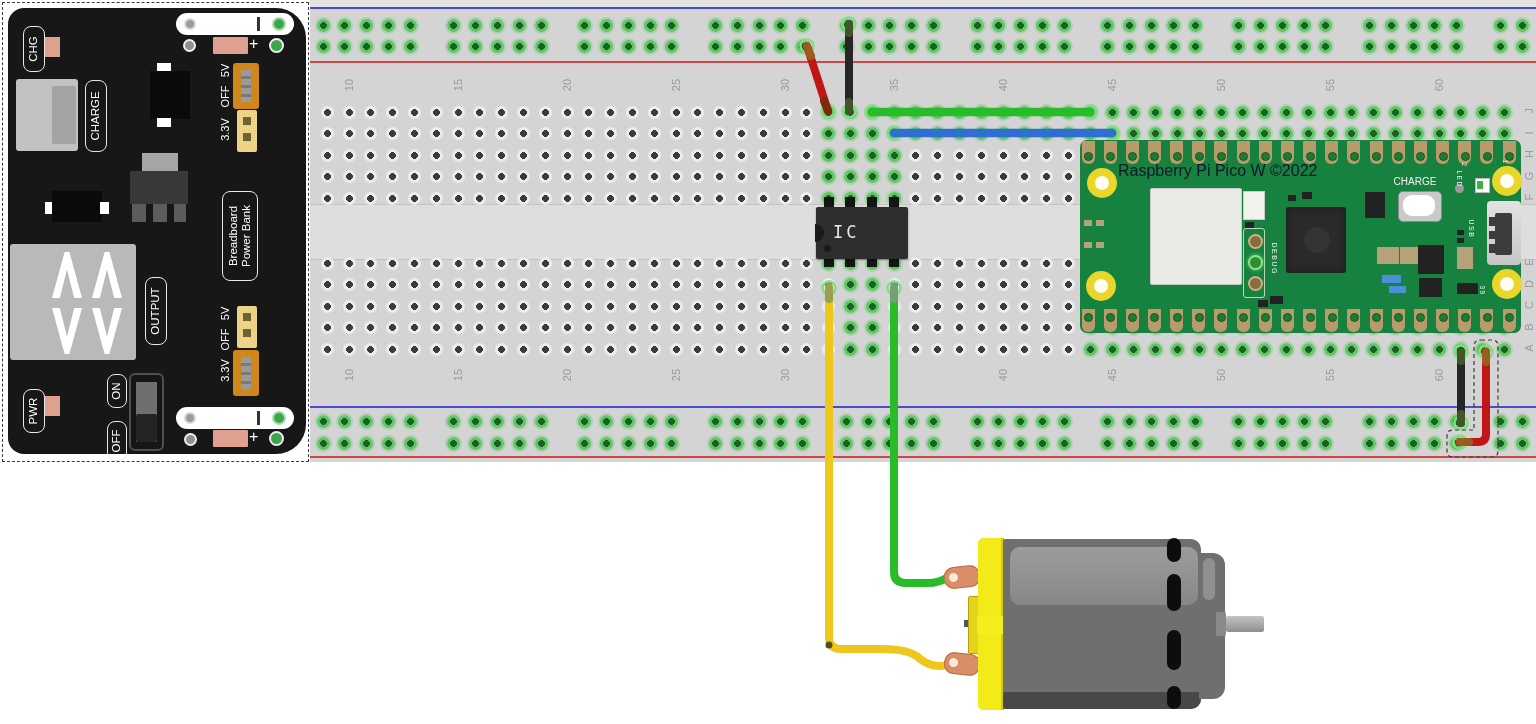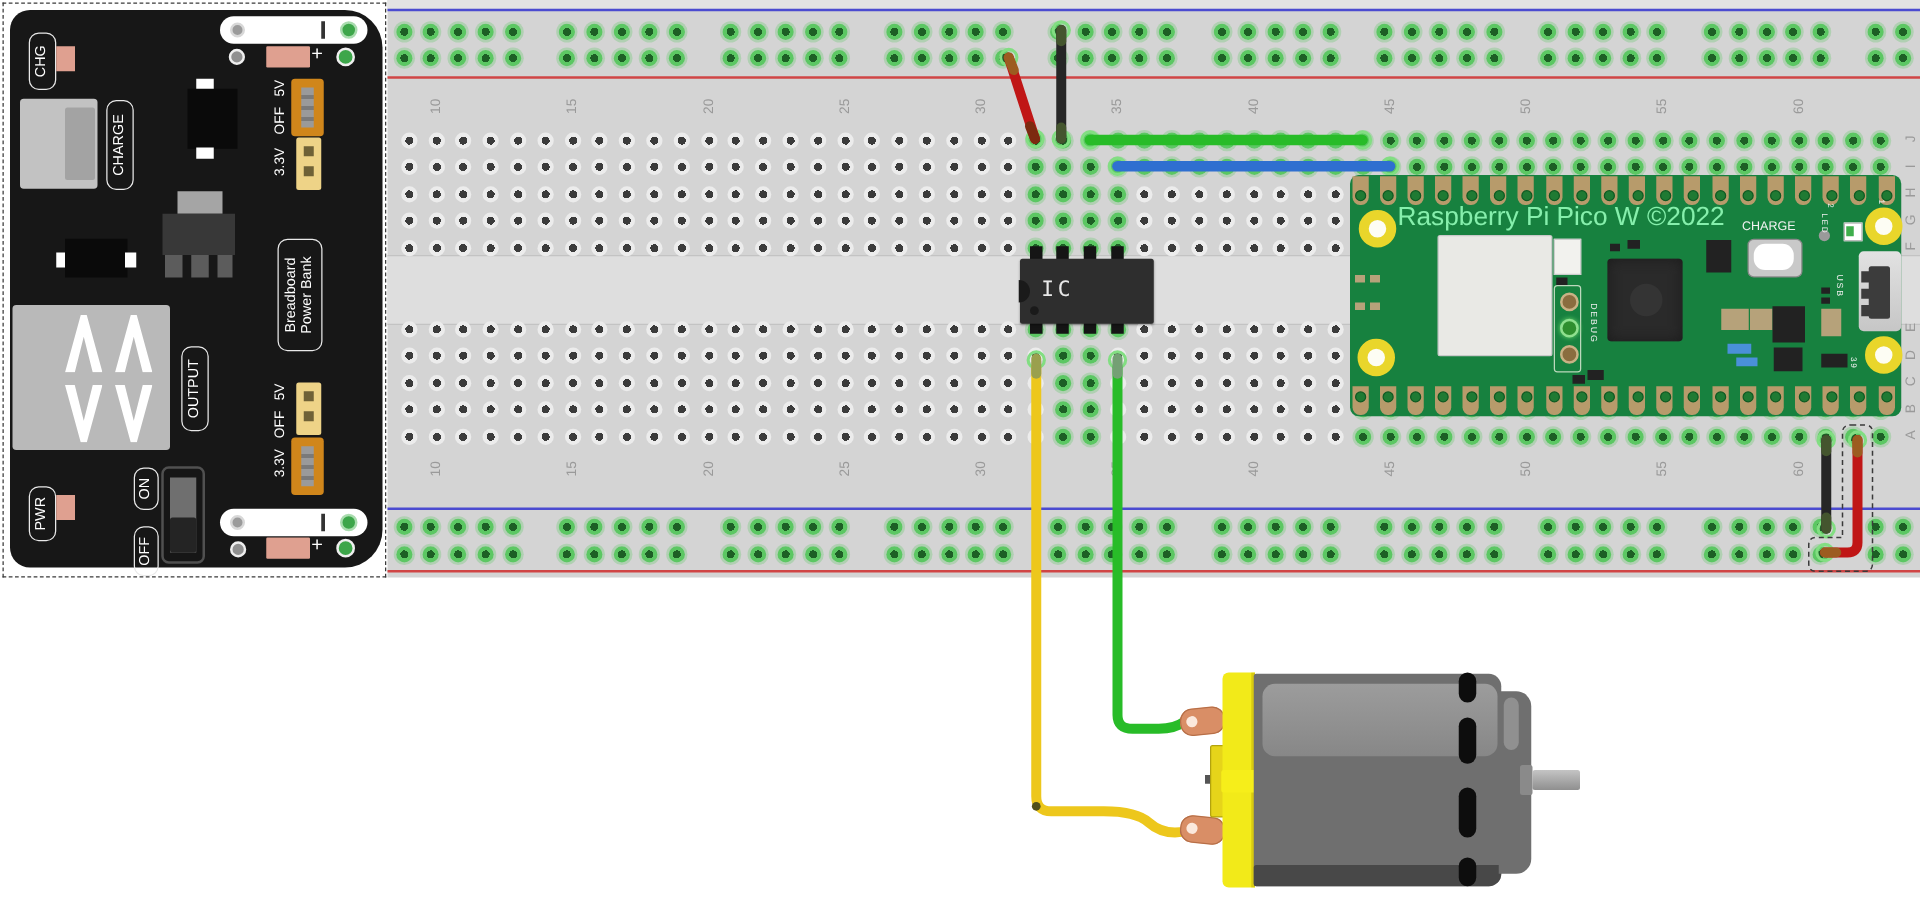--- a/index.html
+++ b/index.html
@@ -40,21 +40,21 @@
            background:#1f7a33;border:1px solid #0e5a22;}
   .mount{position:absolute;width:14px;height:14px;border:8px solid #e9d62b;border-radius:50%;
          background:#fdfdf4;}
   .smd-dark{position:absolute;background:#222;}
   .smd-tan{position:absolute;background:#b6a27a;}
   .smd-blue{position:absolute;background:#4a90d9;}
   .prot{position:absolute;color:#f0f0f0;font-size:7px;letter-spacing:1.5px;transform:rotate(90deg);
         transform-origin:center;white-space:nowrap;}
   
   #ic-body{position:absolute;left:816px;top:207px;width:92px;height:52px;background:#2e2e2e;
-           border-radius:2px;box-shadow:0 1px 2px rgba(0,0,0,.4);padding-left:15px;}
+           border-radius:2px;box-shadow:0 1px 2px rgba(0,0,0,.4);}
   .ic-nub{position:absolute;width:10px;height:12px;background:#151515;}
   
   .lug{position:absolute;width:36px;height:22px;background:#d98e66;border-radius:10px;
        box-shadow:inset 0 0 0 1px #b56f48;}
   .lug i{position:absolute;left:5px;top:6px;width:9px;height:9px;border-radius:50%;background:#fbe9dd;}
   .vent{position:absolute;width:14px;background:#0d0d0d;border-radius:7px;}
 </style>
 </head>
 <body>
 
@@ -1032,21 +1032,21 @@
         </div>
         <div class="pstub" style="left: 422.54px; top: 169px;">
           <i style="top: 4px;"></i>
         </div>
       </div>
     <div class="mount" style="left:7px;top:28px;"></div>
     <div class="mount" style="left:412px;top:26px;"></div>
     <div class="mount" style="left:6px;top:131px;"></div>
     <div class="mount" style="left:412px;top:129px;"></div>
 
-    <div class="abs" style="left:38px;top:22px;color:#86efac;font-size:21px;">Raspberry Pi Pico W ©2022</div>
+    <div class="abs" style="left:38px;top:22px;color:#0f172a;font-size:16px;">Raspberry Pi Pico W ©2022</div>
 
     <div class="abs" style="left:70px;top:48px;width:90px;height:95px;background:#e9e9e5;border:1px solid #c9c9c9;border-radius:2px;"></div>
     <div class="abs" style="left:163px;top:51px;width:20px;height:27px;background:#f2f2ee;border:1px solid #cccccc;"></div>
     <div class="smd-dark" style="left:165px;top:82px;width:9px;height:6px;"></div>
 
     <div class="abs" style="left:163px;top:88px;width:20px;height:68px;border:1px solid #bcd8bc;border-radius:3px;">
       <div class="abs" style="left:4px;top:5px;width:11px;height:11px;border-radius:50%;background:#8a6d3f;border:2px solid #c9b285;"></div>
       <div class="abs" style="left:4px;top:26px;width:11px;height:11px;border-radius:50%;background:#2f8f2f;border:2px solid #8fe08f;box-shadow:0 0 4px #6fd86f;"></div>
       <div class="abs" style="left:4px;top:47px;width:11px;height:11px;border-radius:50%;background:#8a6d3f;border:2px solid #c9b285;"></div>
     </div>

